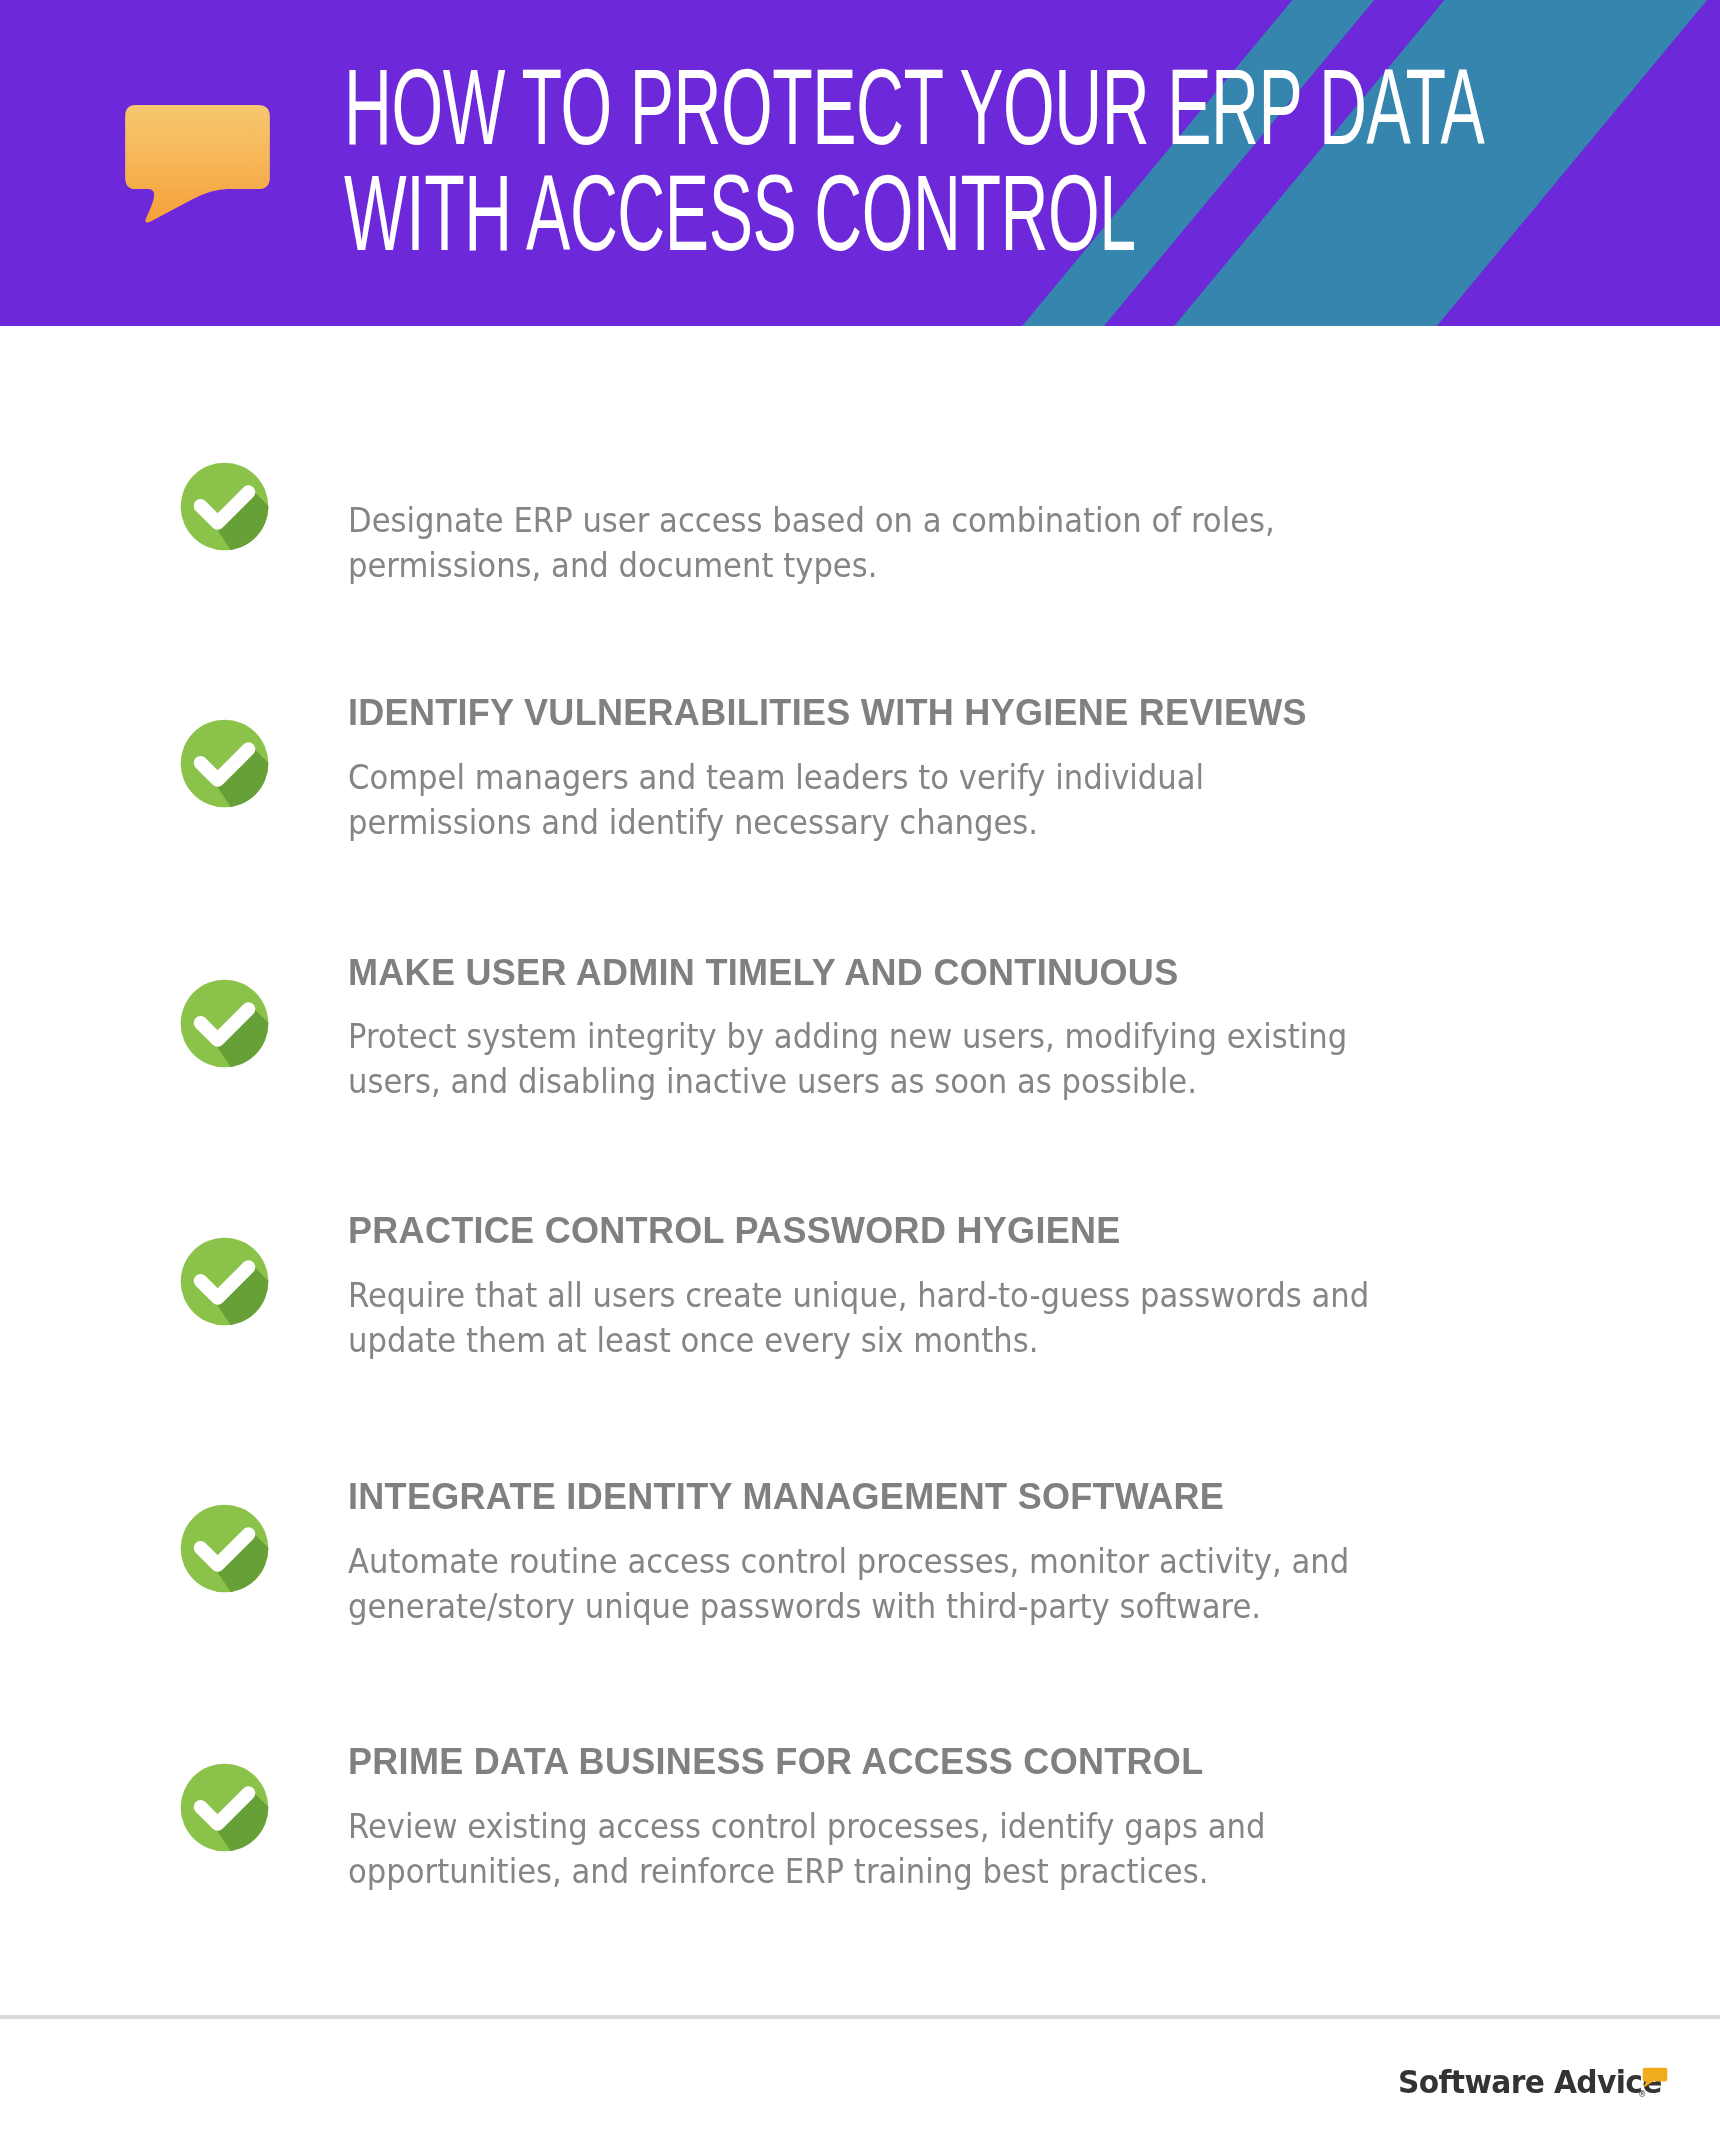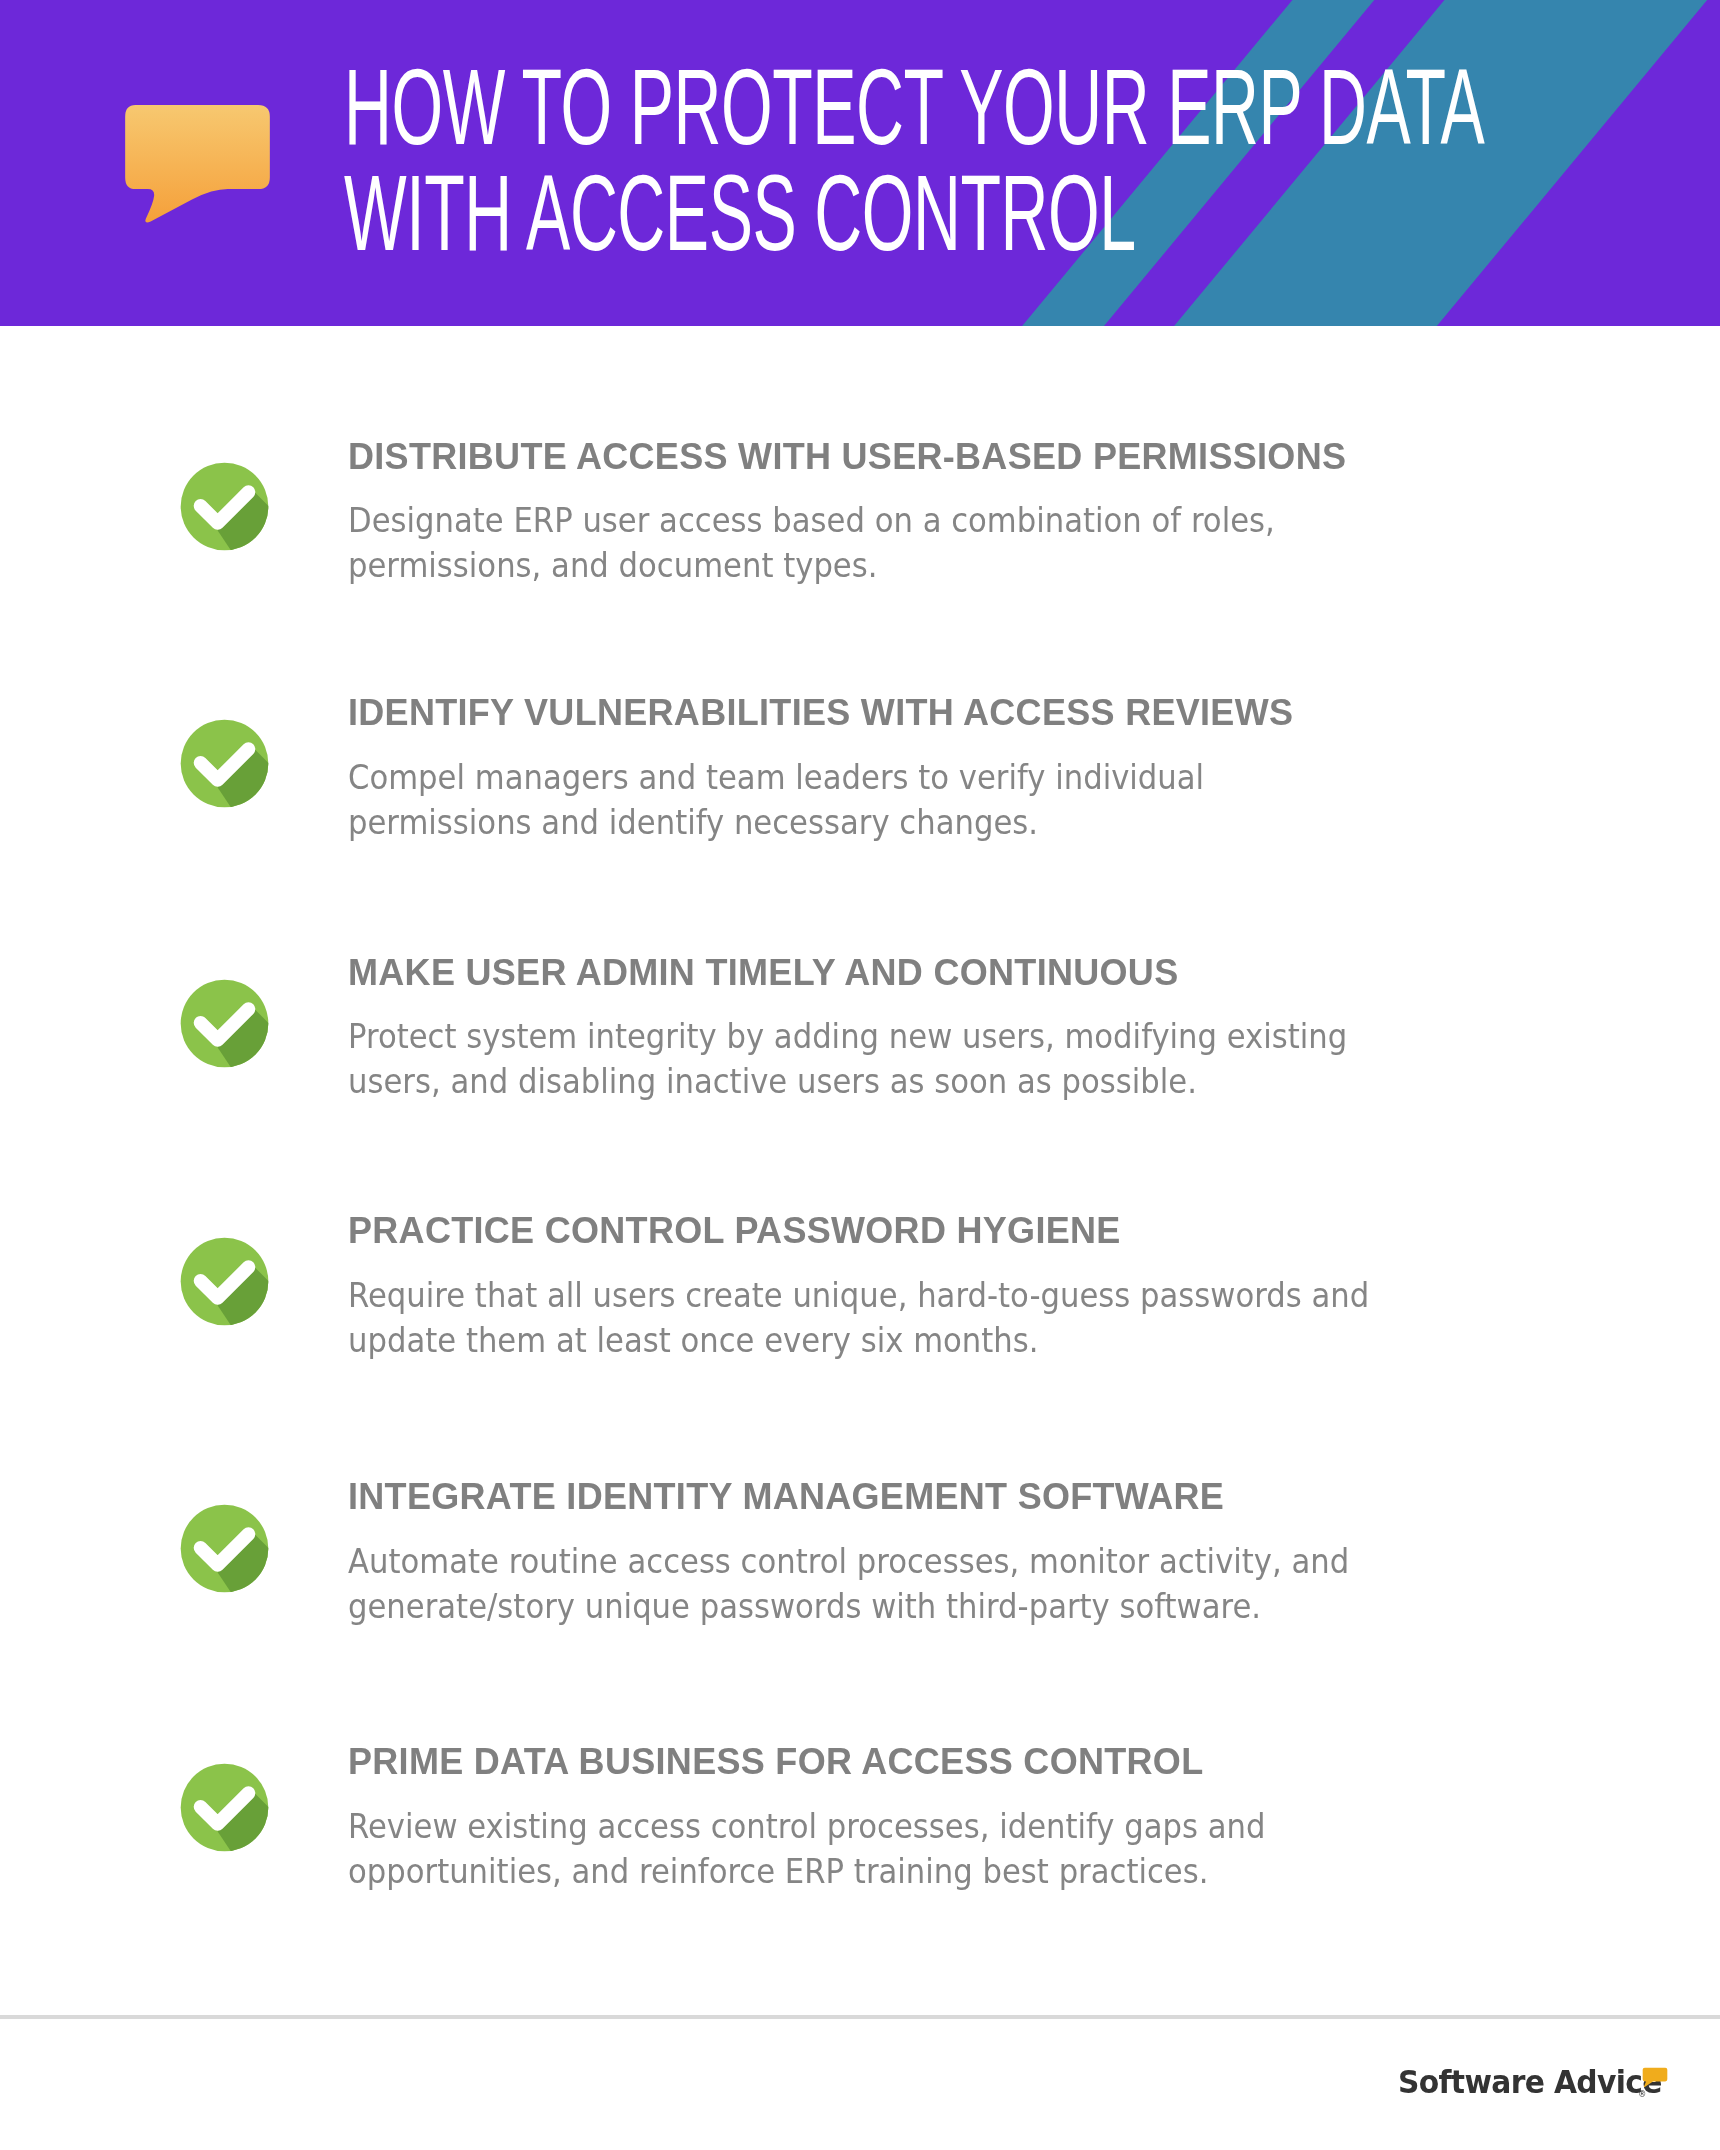--- a/index.html
+++ b/index.html
@@ -91,39 +91,38 @@
   <svg class="check" style="top:462px;" viewBox="0 0 130 130">
     <defs>
         <clipPath id="c1">
           <circle cx="65" cy="65" r="64"></circle>
         </clipPath>
       </defs>
     <circle cx="65" cy="65" r="64" fill="#8BC34A"></circle>
     <polygon clip-path="url(#c1)" points="55,100 108,43 160,95 160,160 95,160" fill="#68A038"></polygon>
     <path d="M 30 64 L 55 89 L 100 44" stroke="#ffffff" stroke-width="20" stroke-linecap="round" stroke-linejoin="round" fill="none"></path>
   </svg>
-  <div class="item-heading" style="top:436px;">DISTRIBUTE ACCESS WITH USER-BASED PERMISSIONS</div>
   <div class="item-body" style="top:498px;">
     <span class="bl">Designate ERP user access based on a combination of roles,</span>
     <span class="bl">permissions, and document types.</span>
   </div>
 </div>
 
 <div class="item" style="top:0;">
   <svg class="check" style="top:719px;" viewBox="0 0 130 130">
     <defs>
         <clipPath id="c2">
           <circle cx="65" cy="65" r="64"></circle>
         </clipPath>
       </defs>
     <circle cx="65" cy="65" r="64" fill="#8BC34A"></circle>
     <polygon clip-path="url(#c2)" points="55,100 108,43 160,95 160,160 95,160" fill="#68A038"></polygon>
     <path d="M 30 64 L 55 89 L 100 44" stroke="#ffffff" stroke-width="20" stroke-linecap="round" stroke-linejoin="round" fill="none"></path>
   </svg>
-  <div class="item-heading" style="top:692px;">IDENTIFY VULNERABILITIES WITH ACCESS REVIEWS</div>
+  <div class="item-heading" style="top:692px;">IDENTIFY VULNERABILITIES WITH HYGIENE REVIEWS</div>
   <div class="item-body" style="top:755px;">
     <span class="bl">Compel managers and team leaders to verify individual</span>
     <span class="bl">permissions and identify necessary changes.</span>
   </div>
 </div>
 
 <div class="item" style="top:0;">
   <svg class="check" style="top:979px;" viewBox="0 0 130 130">
     <defs>
         <clipPath id="c3">

